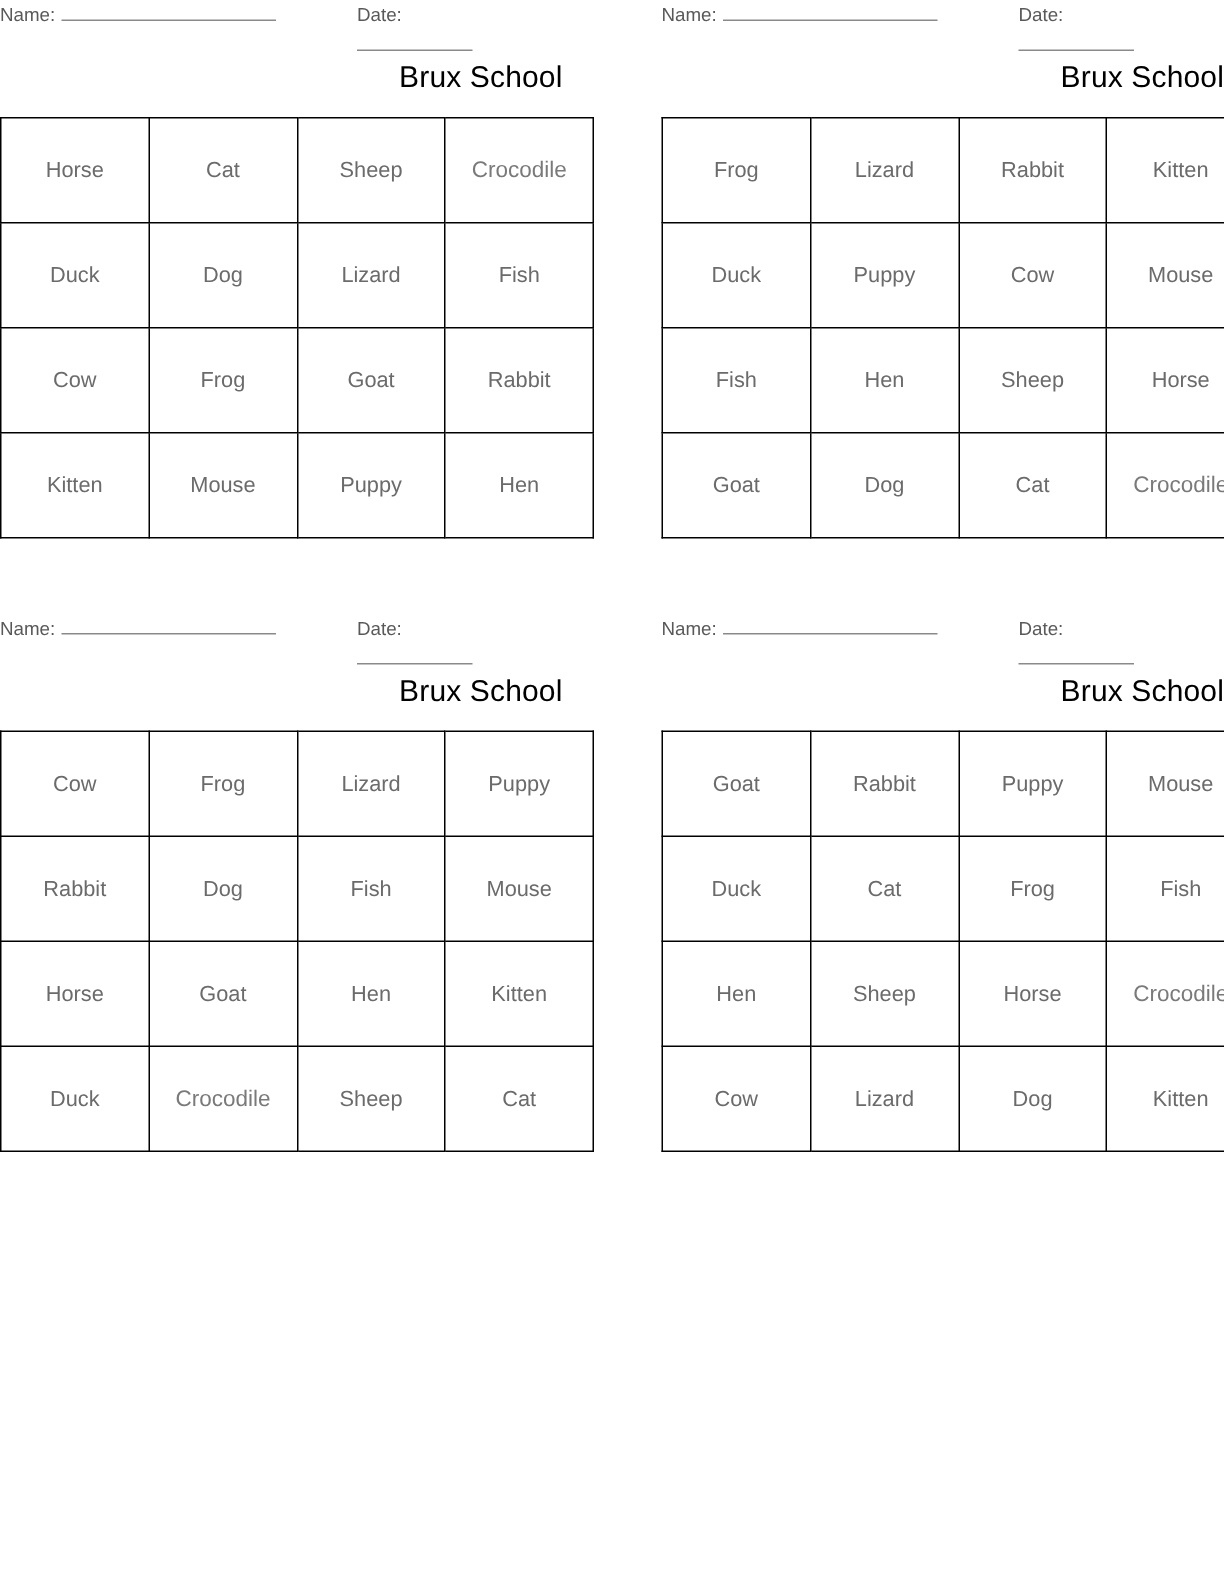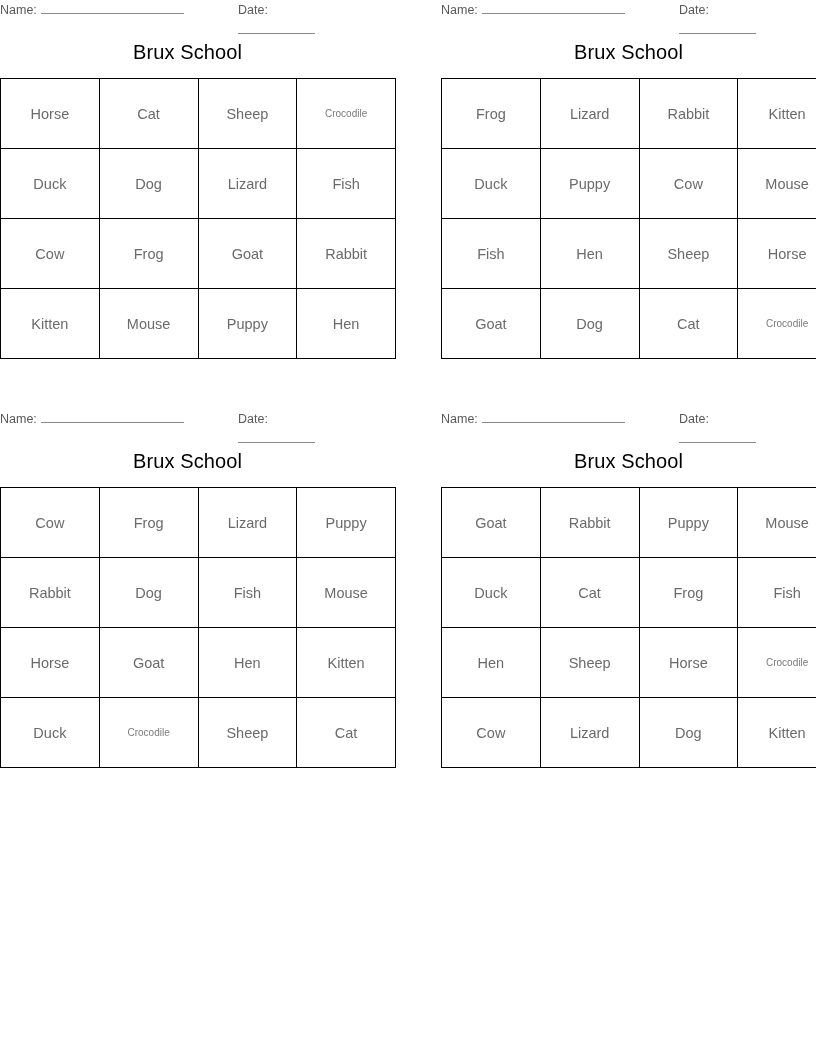--- a/index.html
+++ b/index.html
@@ -52,21 +52,21 @@
   .meta-rule {
     display: inline-block;
     border-bottom: 1px solid #8a8a8a;
     height: 13px;
     margin-left: 4px;
   }
   .rule-name { width: 143px; }
   .rule-date { width: 77px; }
 
   .card-title {
-    text-align: center;
+    text-align: right;
     font-size: 20px;
     line-height: 26px;
     color: #000000;
     margin-top: 17px;
     margin-bottom: 0;
     font-weight: normal;
     letter-spacing: 0.1px;
   }
 
   table.bingo-grid {
@@ -81,21 +81,21 @@
     height: 69px;
     text-align: center;
     vertical-align: middle;
     color: #6b6b6b;
     font-size: 14.5px;
     font-family: "Liberation Sans", sans-serif;
     padding: 0 2px;
     overflow: hidden;
   }
   table.bingo-grid td.small {
-    font-size: 10px;
+    font-size: 15px;
     color: #7a7a7a;
   }
 </style>
 </head>
 <body>
 
 <div class="page">
 
   <div class="card card-r1c1">
     <div class="meta-row">

